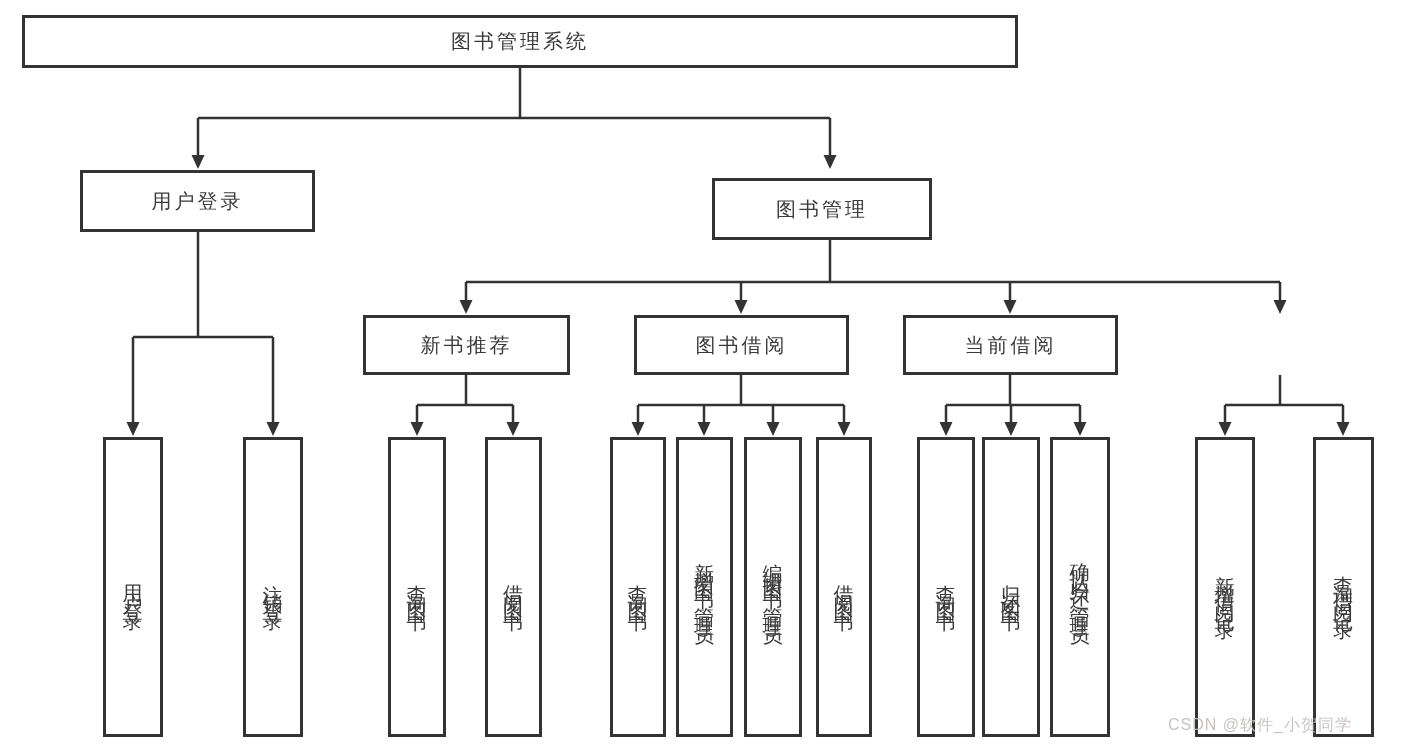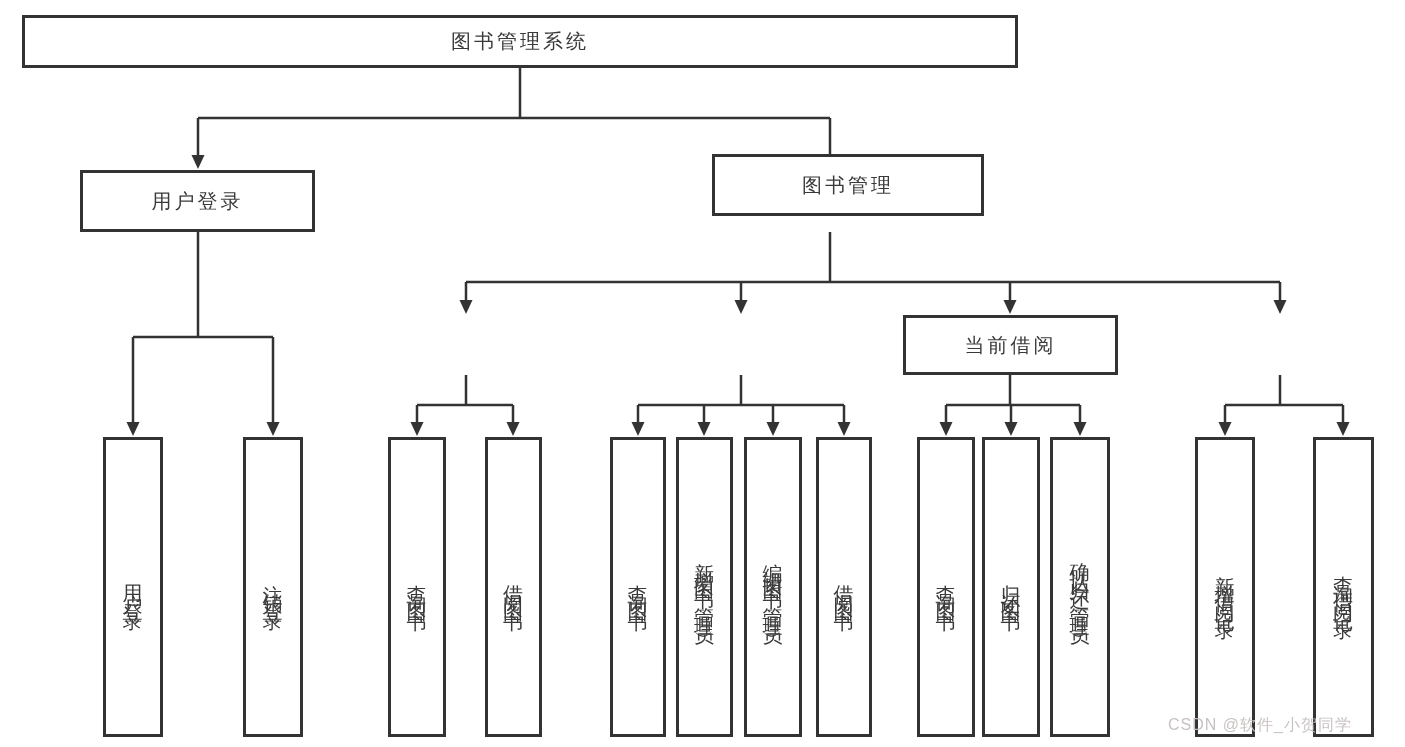--- a/index.html
+++ b/index.html
@@ -93,24 +93,30 @@
     </g>
   </svg>
 
   <div class="node" style="left:22px;top:15px;width:996px;height:53px">
     <span>图书管理系统</span>
   </div>
 
   <div class="node" style="left:80px;top:170px;width:235px;height:62px">
     <span>用户登录</span>
   </div>
-  <div class="node" style="left:712px;top:154px;width:272px;height:62px">
+  <div class="node" style="left:712px;top:178px;width:220px;height:62px">
     <span>图书管理</span>
   </div>
 
+  <div class="node" style="left:363px;top:315px;width:207px;height:60px">
+    <span>新书推荐</span>
+  </div>
+  <div class="node" style="left:634px;top:315px;width:215px;height:60px">
+    <span>图书借阅</span>
+  </div>
   <div class="node" style="left:903px;top:315px;width:215px;height:60px">
     <span>当前借阅</span>
   </div>
 
   <div class="node leaf" style="left:103px;top:437px;width:60px;height:300px">
     <span>用户登录</span>
   </div>
   <div class="node leaf" style="left:243px;top:437px;width:60px;height:300px">
     <span>注销登录</span>
   </div>

